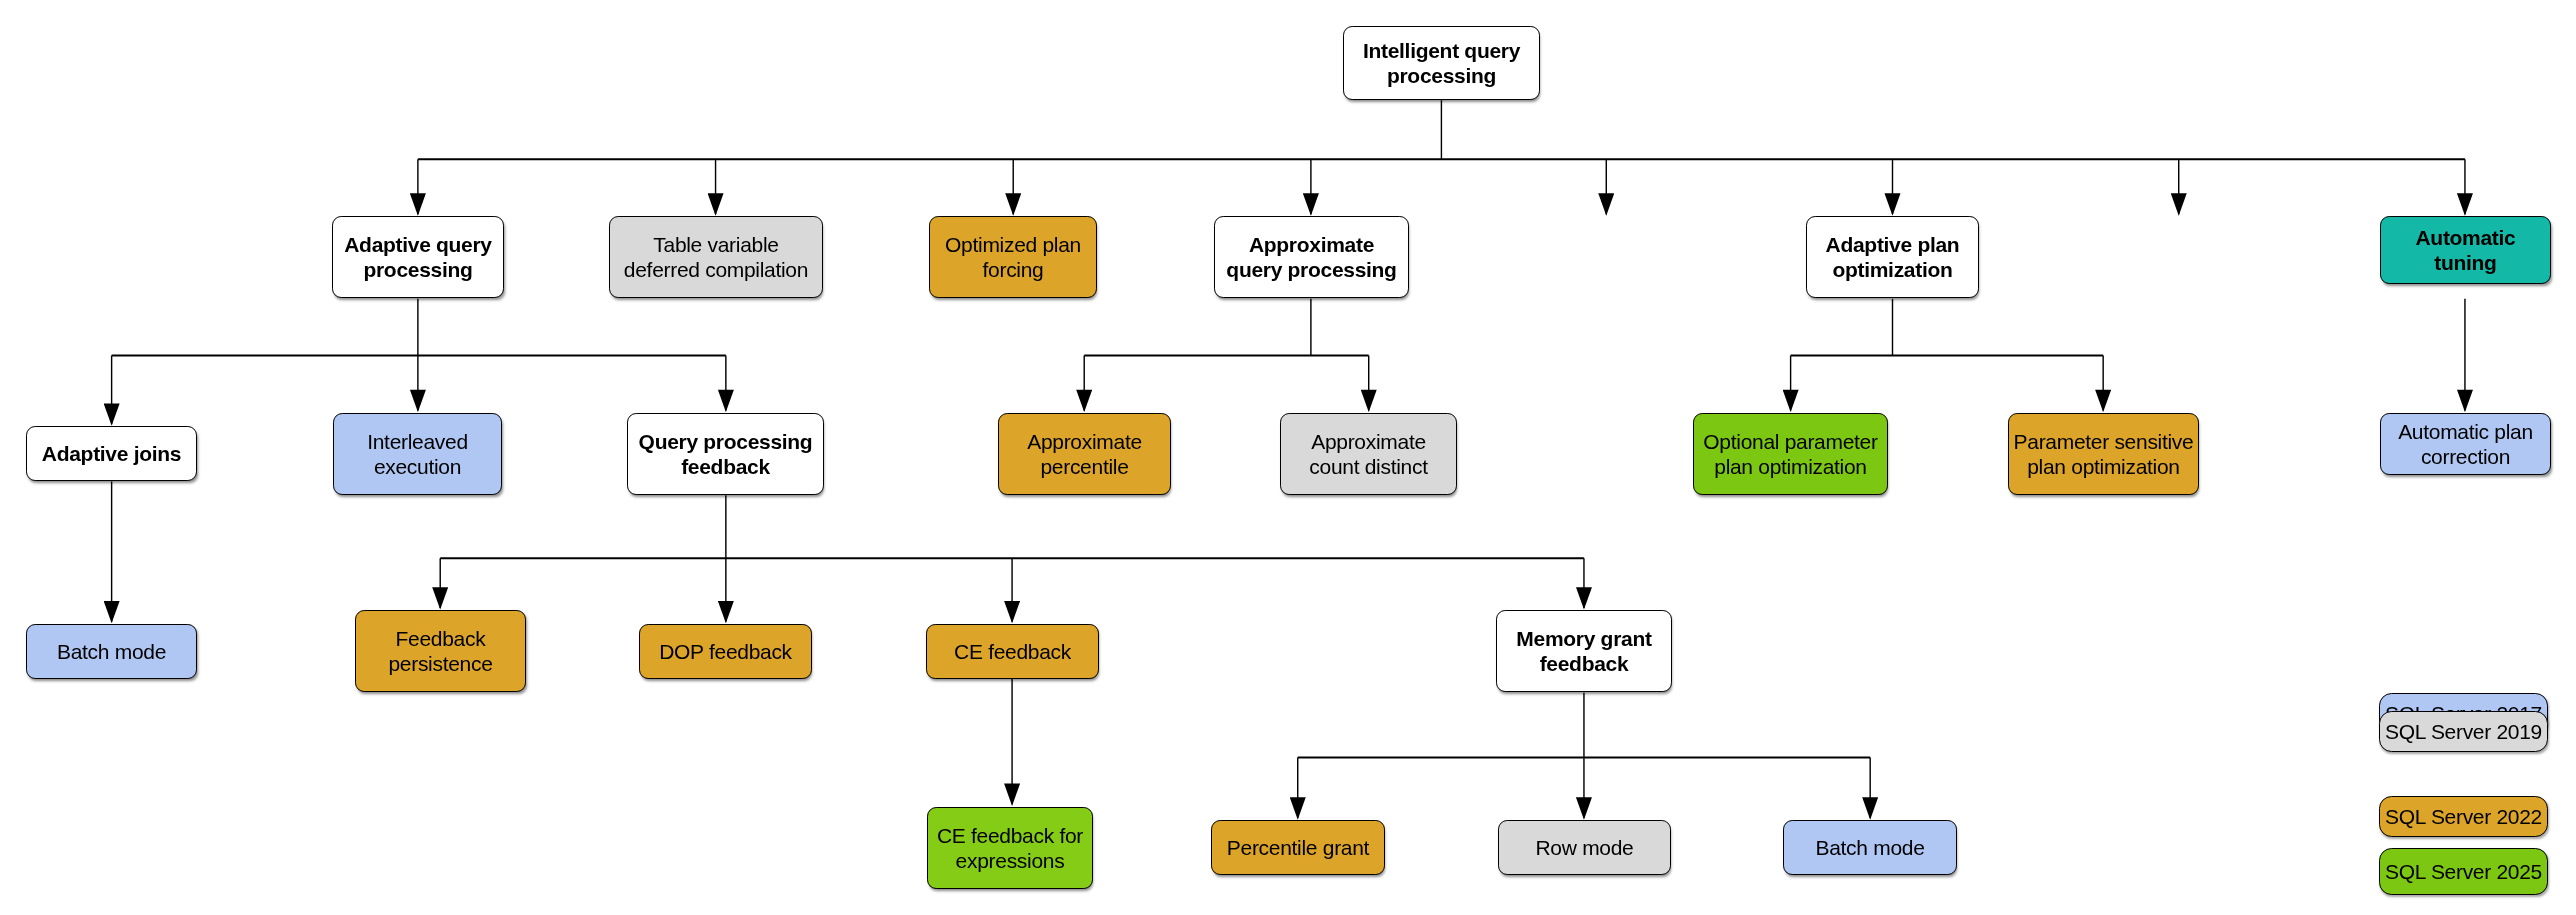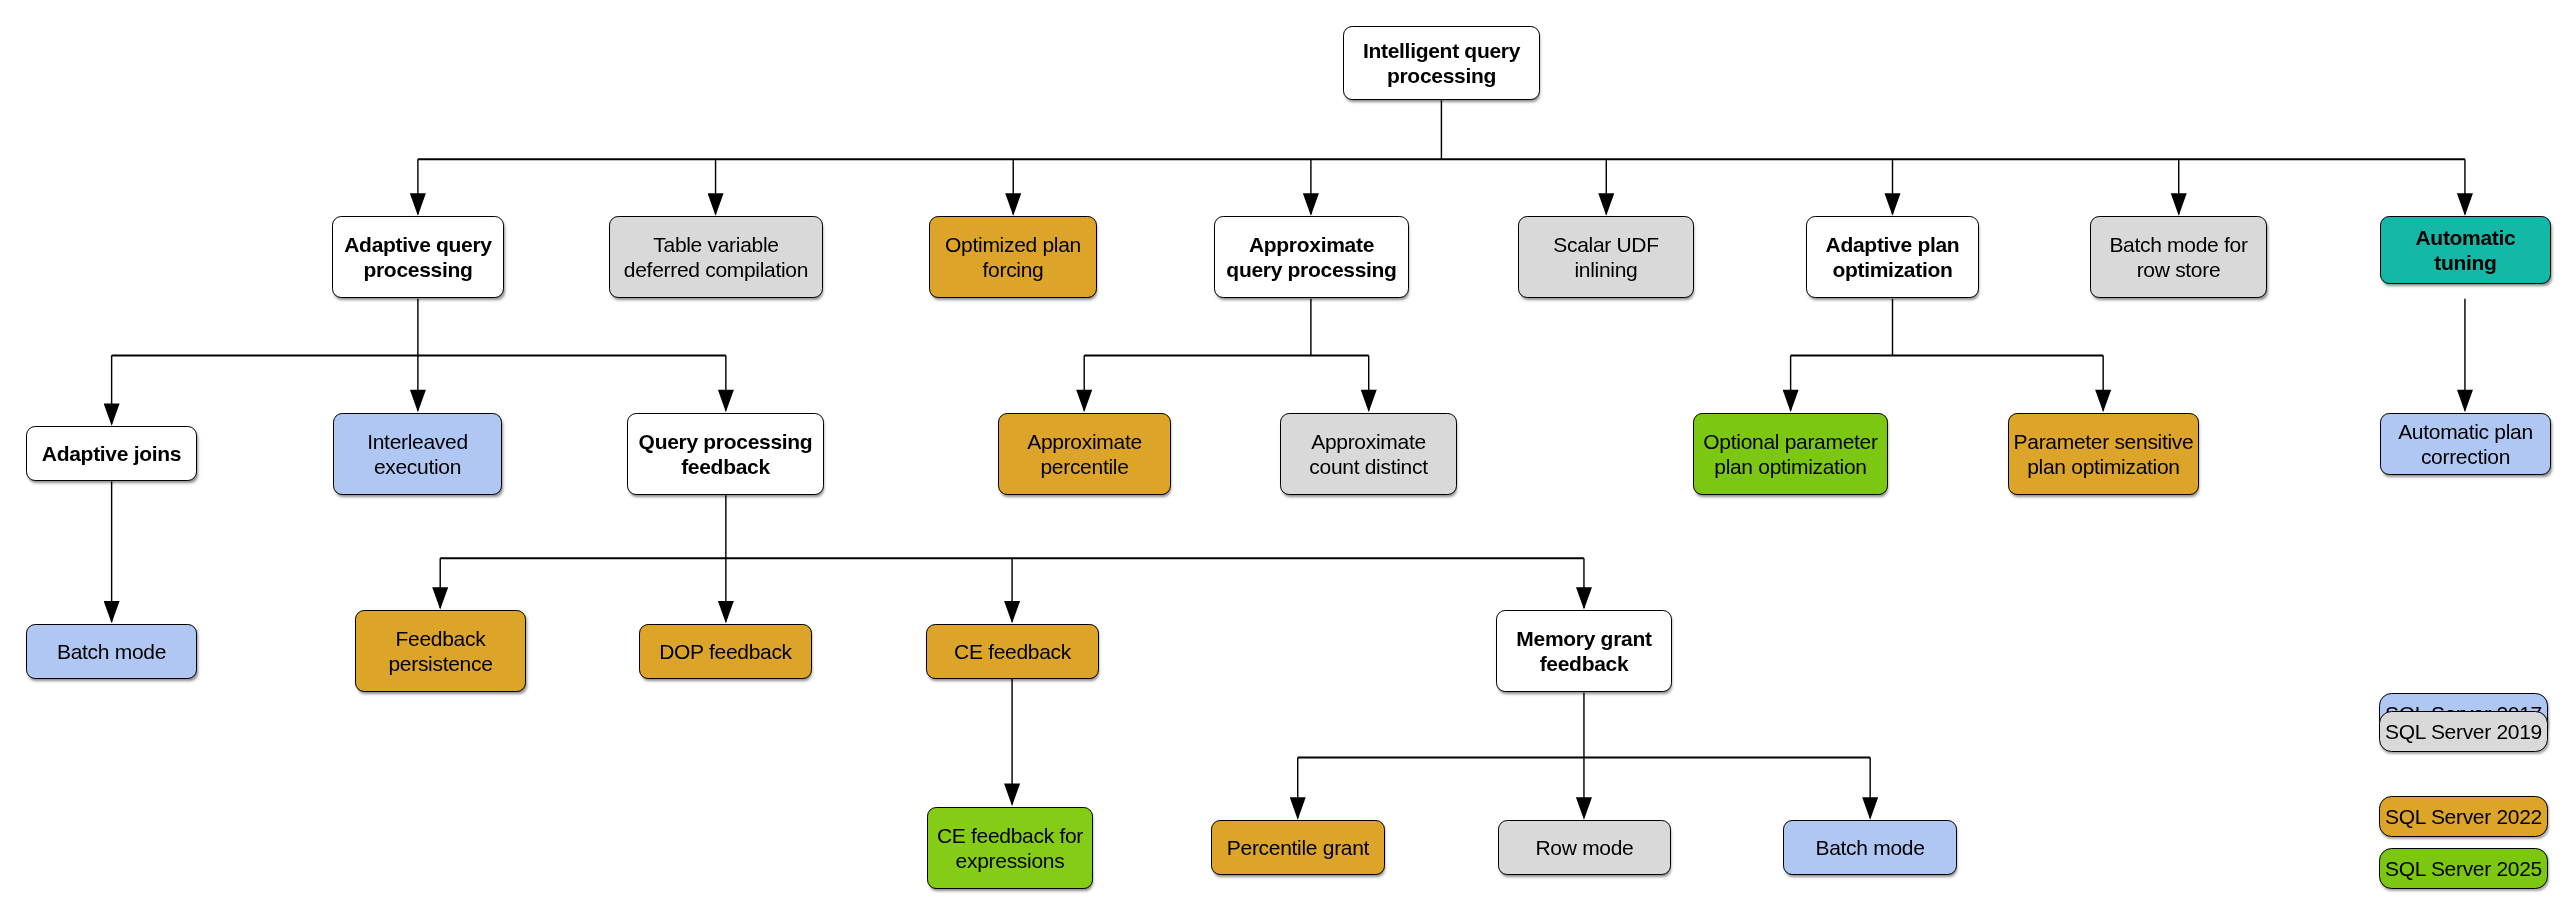--- a/index.html
+++ b/index.html
@@ -97,26 +97,22 @@
 processing</div>
 
   <div class="node bold" style="left: 332px; top: 216px; width: 172px; height: 82px; background-color: rgb(255, 255, 255);">Adaptive query
 processing</div>
   <div class="node" style="left: 609px; top: 216px; width: 214px; height: 82px; background-color: rgb(217, 217, 217);">Table variable
 deferred compilation</div>
   <div class="node" style="left: 929px; top: 216px; width: 168px; height: 82px; background-color: rgb(220, 164, 40);">Optimized plan
 forcing</div>
   <div class="node bold" style="left: 1214px; top: 216px; width: 195px; height: 82px; background-color: rgb(255, 255, 255);">Approximate
 query processing</div>
-  <div class="node" style="left: 1518px; top: 216px; width: 176px; height: 82px; background-color: rgb(217, 217, 217);">Scalar UDF
-inlining</div>
   <div class="node bold" style="left: 1806px; top: 216px; width: 173px; height: 82px; background-color: rgb(255, 255, 255);">Adaptive plan
 optimization</div>
-  <div class="node" style="left: 2090px; top: 216px; width: 177px; height: 82px; background-color: rgb(217, 217, 217);">Batch mode for
-row store</div>
   <div class="node bold" style="left: 2380px; top: 216px; width: 171px; height: 68px; background-color: #14b8a6;">Automatic
 tuning</div>
 
   <div class="node bold" style="left: 26px; top: 426px; width: 171px; height: 55px; background-color: rgb(255, 255, 255);">Adaptive joins</div>
   <div class="node" style="left: 333px; top: 413px; width: 169px; height: 82px; background-color: rgb(175, 199, 242);">Interleaved
 execution</div>
   <div class="node bold" style="left: 627px; top: 413px; width: 197px; height: 82px; background-color: rgb(255, 255, 255);">Query processing
 feedback</div>
   <div class="node" style="left: 998px; top: 413px; width: 173px; height: 82px; background-color: rgb(220, 164, 40);">Approximate
 percentile</div>
@@ -139,16 +135,16 @@
 
   <div class="node" style="left: 927px; top: 807px; width: 166px; height: 82px; background-color: #84cc16;">CE feedback for
 expressions</div>
   <div class="node" style="left: 1211px; top: 820px; width: 174px; height: 55px; background-color: rgb(220, 164, 40);">Percentile grant</div>
   <div class="node" style="left: 1498px; top: 820px; width: 173px; height: 55px; background-color: rgb(217, 217, 217);">Row mode</div>
   <div class="node" style="left: 1783px; top: 820px; width: 174px; height: 55px; background-color: rgb(175, 199, 242);">Batch mode</div>
 
   <div class="legend-item" style="left: 2379px; top: 693px; width: 169px; height: 41px; background-color: rgb(175, 199, 242);">SQL Server 2017</div>
   <div class="legend-item" style="left: 2379px; top: 711px; width: 169px; height: 41px; background-color: rgb(217, 217, 217);">SQL Server 2019</div>
   <div class="legend-item" style="left: 2379px; top: 796px; width: 169px; height: 41px; background-color: rgb(220, 164, 40);">SQL Server 2022</div>
-  <div class="legend-item" style="left: 2379px; top: 848px; width: 169px; height: 41px; background-color: rgb(124, 199, 17);">SQL Server 2025</div>
+  <div class="legend-item" style="left: 2379px; top: 848px; width: 169px; height: 47px; background-color: rgb(124, 199, 17);">SQL Server 2025</div>
 
 </div>
 
 
 </body></html>

